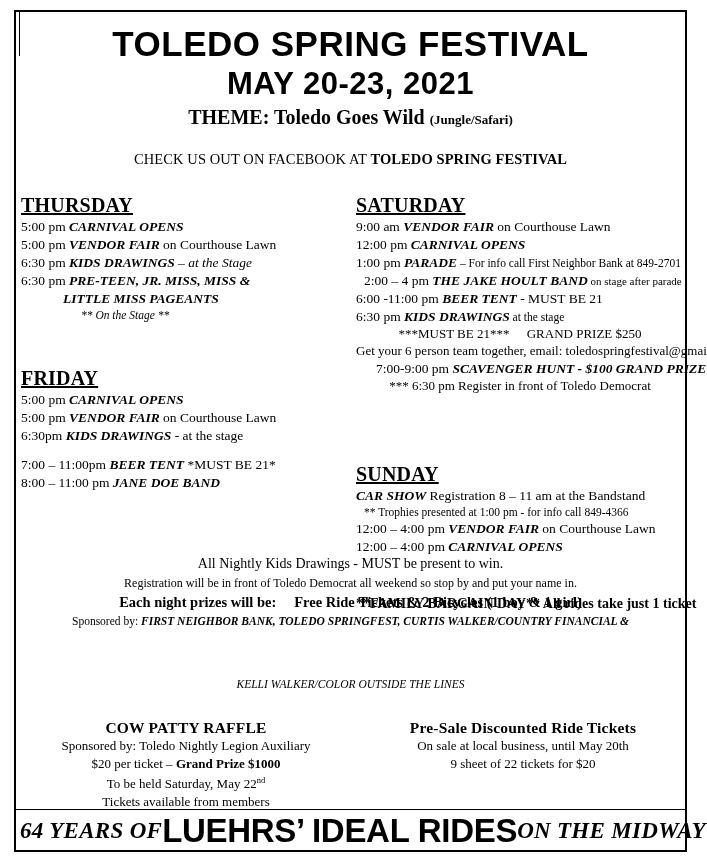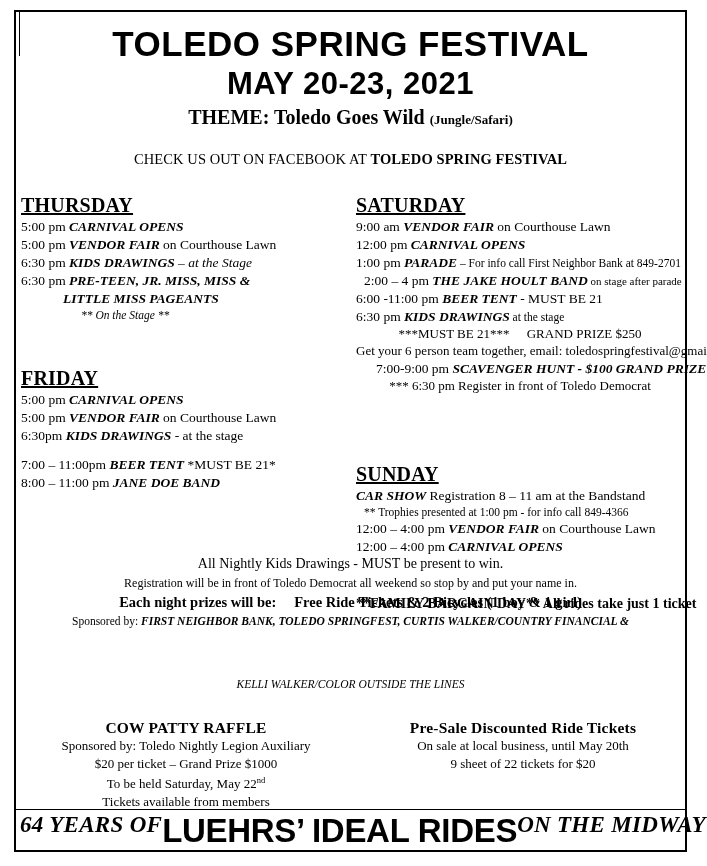--- a/index.html
+++ b/index.html
@@ -200,40 +200,40 @@
   }
   .bot-title {
     font-weight: bold;
     font-size: 15.5px;
     letter-spacing: 0.2px;
   }
   .bot-line {
     font-size: 13px;
     line-height: 1.42;
   }
-  .bot-line .b { font-weight: normal; }
+  .bot-line .b { font-weight: bold; }
   .bot-line sup { font-size: 8.5px; vertical-align: super; }
 
   
   .footer-rule {
     position: absolute;
     left: 16px;
     top: 809px;
     width: 671px;
     height: 1px;
     background: #000;
   }
   .footer {
     position: absolute;
     left: 20px;
     top: 812px;
     width: 666px;
     height: 38px;
     display: flex;
-    align-items: flex-start;
+    align-items: center;
     justify-content: space-between;
     white-space: nowrap;
   }
   .footer .f-pre {
     font-family: "Liberation Serif", serif;
     font-style: italic;
     font-weight: bold;
     font-size: 23px;
     letter-spacing: 0.3px;
   }

